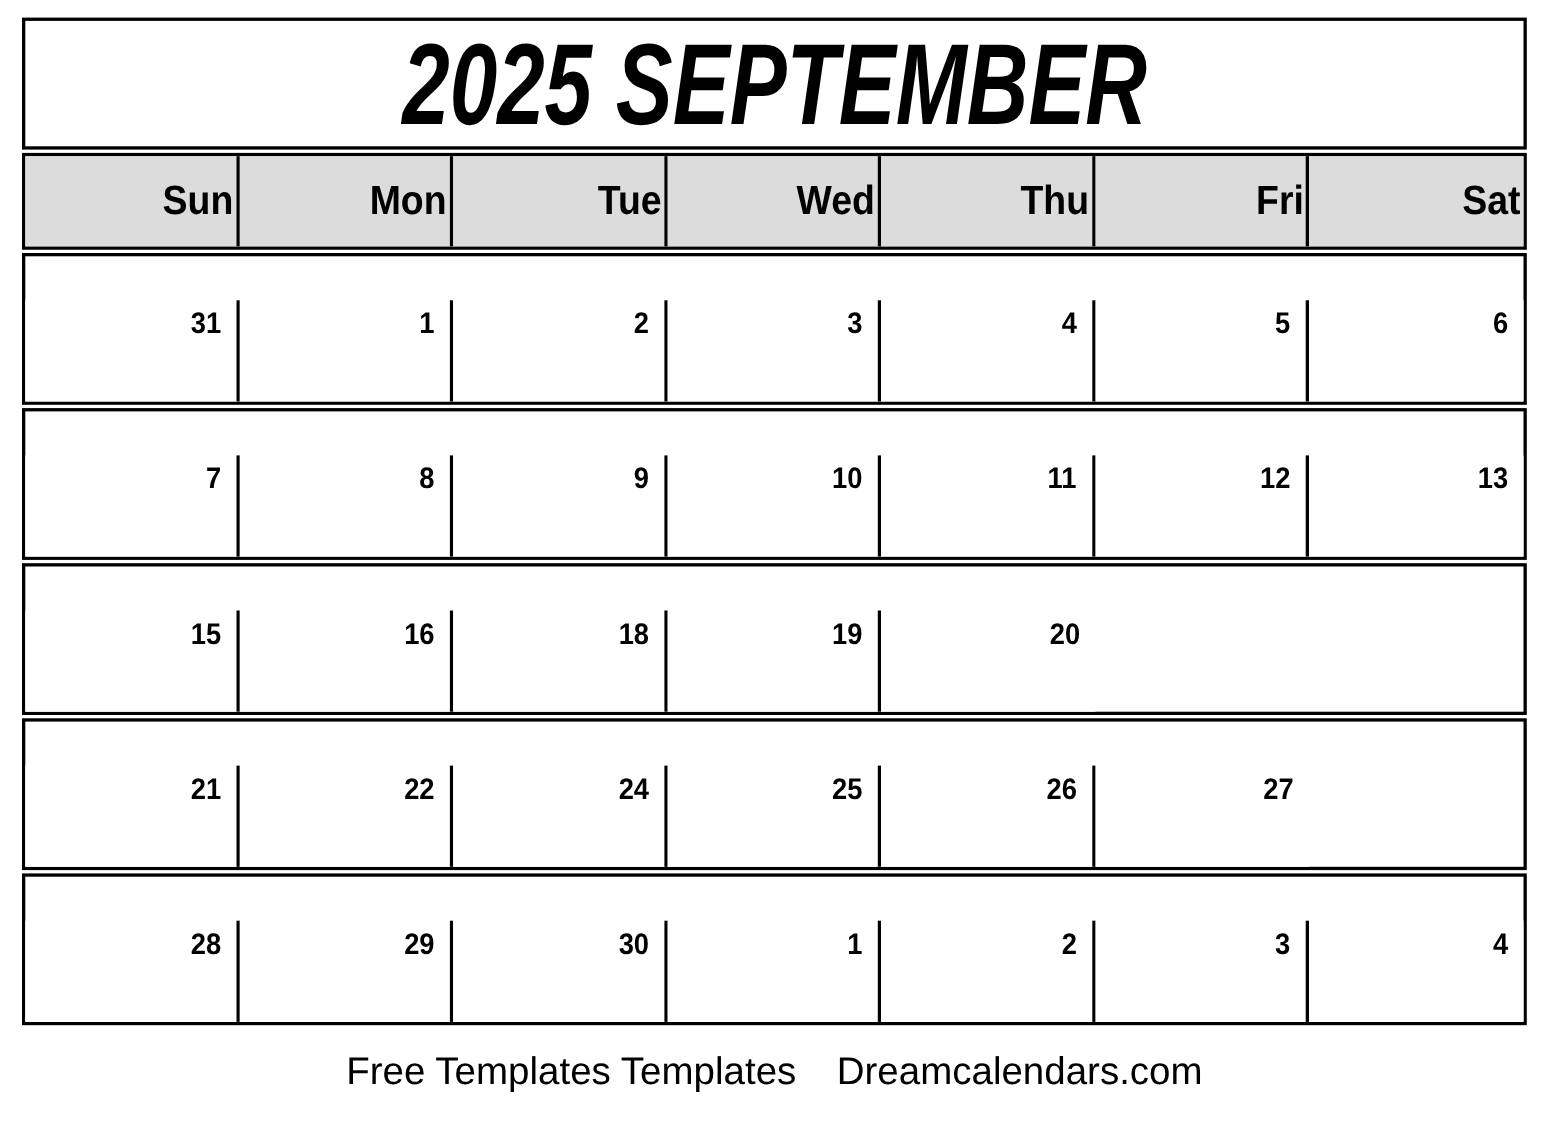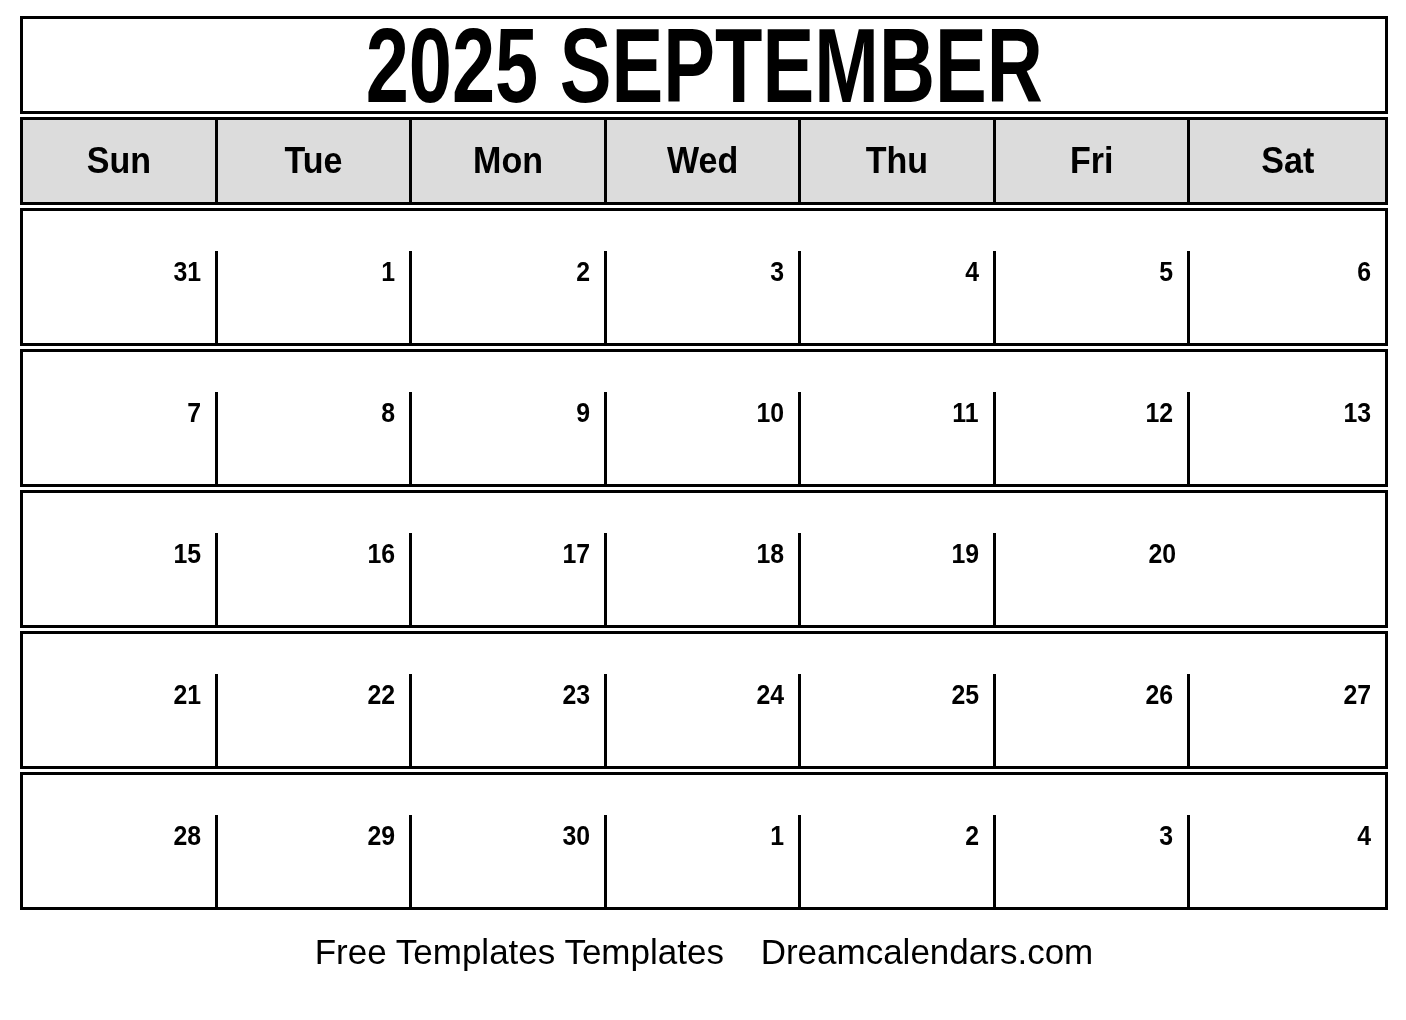--- a/index.html
+++ b/index.html
@@ -14,25 +14,26 @@
   }
   .page {
     position: absolute;
     left: 20px;
     top: 16px;
     width: 1368px;
   }
   .title-box {
     box-sizing: border-box;
     border: 3px solid #000000;
-    height: 98px;
+    height: 120px;
     display: flex;
     align-items: center;
     justify-content: center;
     background: #ffffff;
+    font-style: italic;
   }
   .title-text {
     font-size: 97px;
     font-weight: 700;
     letter-spacing: 0px;
     transform: scaleX(0.80) scaleY(1.08);
     transform-origin: center center;
     white-space: nowrap;
     line-height: 1;
   }
@@ -44,21 +45,21 @@
     grid-template-columns: repeat(7, 1fr);
   }
   .header-row {
     height: 88px;
     background: #dcdcdc;
   }
   .header-cell {
     border-right: 3px solid #000000;
     display: flex;
     align-items: center;
-    justify-content: center;
+    justify-content: flex-end;
     font-size: 37px;
     font-weight: 600;
     transform-origin: center;
     background: #dcdcdc;
   }
   .header-cell:last-child { border-right: none; }
   .header-cell span {
     transform: scaleX(0.92);
     display: inline-block;
   }
@@ -99,26 +100,26 @@
 
   <div class="title-box">
     <span class="title-text">2025 SEPTEMBER</span>
   </div>
 
   <div class="header-row">
     <div class="header-cell">
         <span>Sun</span>
       </div>
     <div class="header-cell">
+        <span>Mon</span>
+      </div>
+    <div class="header-cell">
         <span>Tue</span>
       </div>
     <div class="header-cell">
-        <span>Mon</span>
-      </div>
-    <div class="header-cell">
         <span>Wed</span>
       </div>
     <div class="header-cell">
         <span>Thu</span>
       </div>
     <div class="header-cell">
         <span>Fri</span>
       </div>
     <div class="header-cell">
         <span>Sat</span>
@@ -174,42 +175,36 @@
   </div>
 
   <div class="week-row">
     <div class="day-cell">
         <span class="day-number">15</span>
       </div>
     <div class="day-cell">
         <span class="day-number">16</span>
       </div>
     <div class="day-cell">
-        <span class="day-number">17</span>
-      </div>
-    <div class="day-cell">
         <span class="day-number">18</span>
       </div>
     <div class="day-cell">
         <span class="day-number">19</span>
       </div>
     <div class="day-cell">
         <span class="day-number">20</span>
       </div>
   </div>
 
   <div class="week-row">
     <div class="day-cell">
         <span class="day-number">21</span>
       </div>
     <div class="day-cell">
         <span class="day-number">22</span>
-      </div>
-    <div class="day-cell">
-        <span class="day-number">23</span>
       </div>
     <div class="day-cell">
         <span class="day-number">24</span>
       </div>
     <div class="day-cell">
         <span class="day-number">25</span>
       </div>
     <div class="day-cell">
         <span class="day-number">26</span>
       </div>

